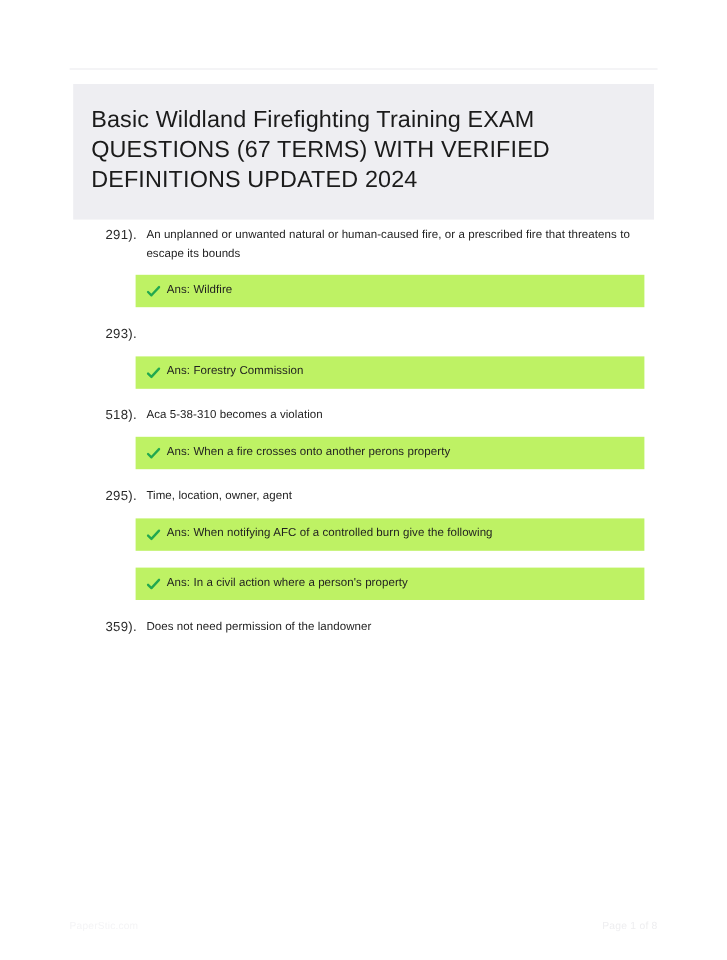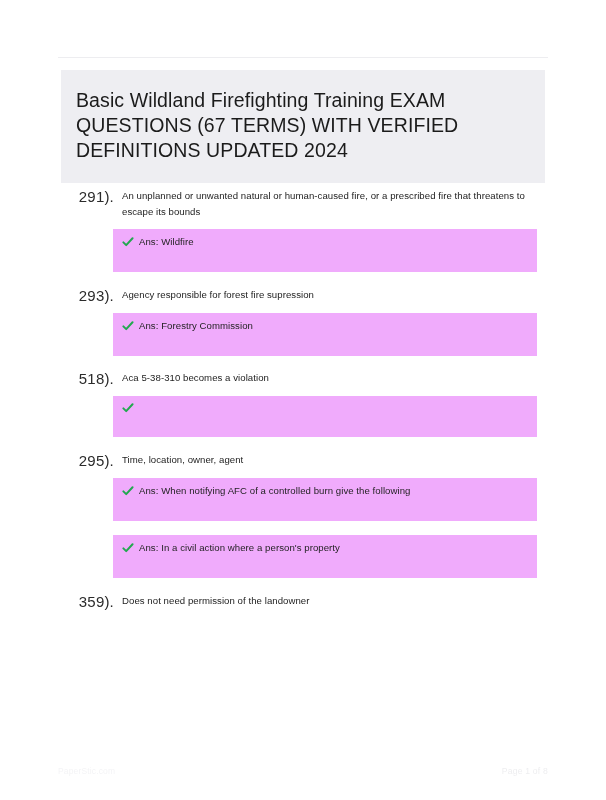--- a/index.html
+++ b/index.html
@@ -68,43 +68,43 @@
   .q-row {
     display: flex;
     align-items: flex-start;
   }
 
   .q-num {
     flex: 0 0 auto;
     width: 48px;
     margin-left: 66px;
     text-align: right;
-    font-size: 15px;
+    font-size: 11px;
     line-height: 15px;
     color: #2b2b2b;
     padding-top: 1px;
     letter-spacing: 0.2px;
   }
 
   .q-text {
     flex: 1 1 auto;
     margin-left: 8px;
     margin-right: 62px;
     font-size: 9.6px;
     line-height: 15.5px;
     color: #232323;
     letter-spacing: 0.06px;
   }
 
   .ans-bar {
     margin: 10px 69px 0 113px;
-    background: #f0abfc;
-    padding: 6px 10px 23px 9px;
+    background: #bef264;
+    padding: 6px 10px 7px 9px;
     display: flex;
-    align-items: center;
+    align-items: flex-end;
     box-sizing: border-box;
     min-height: 23px;
   }
 
   .check-icon {
     flex: 0 0 auto;
     width: 12px;
     height: 12px;
     margin-right: 5px;
     display: block;
@@ -165,38 +165,38 @@
         <div class="ans-bar">
           <svg class="check-icon" viewBox="0 0 14 14">
             <path d="M1.6 7.4 L4.9 10.6 L12.3 2.6" fill="none" stroke="#22a84f" stroke-width="2.3" stroke-linecap="round" stroke-linejoin="round"></path>
           </svg>
           <span class="ans-text">Ans: Wildfire</span>
         </div>
       </div>
       <div class="qa-block">
         <div class="q-row">
           <div class="q-num">293).</div>
-          <div class="q-text">Agency responsible for forest fire supression</div>
         </div>
         <div class="ans-bar">
           <svg class="check-icon" viewBox="0 0 14 14">
             <path d="M1.6 7.4 L4.9 10.6 L12.3 2.6" fill="none" stroke="#22a84f" stroke-width="2.3" stroke-linecap="round" stroke-linejoin="round"></path>
           </svg>
           <span class="ans-text">Ans: Forestry Commission</span>
         </div>
       </div>
       <div class="qa-block">
         <div class="q-row">
           <div class="q-num">518).</div>
           <div class="q-text">Aca 5-38-310 becomes a violation</div>
         </div>
         <div class="ans-bar">
           <svg class="check-icon" viewBox="0 0 14 14">
             <path d="M1.6 7.4 L4.9 10.6 L12.3 2.6" fill="none" stroke="#22a84f" stroke-width="2.3" stroke-linecap="round" stroke-linejoin="round"></path>
           </svg>
+          <span class="ans-text">Ans: When a fire crosses onto another perons property</span>
         </div>
       </div>
       <div class="qa-block">
         <div class="q-row">
           <div class="q-num">295).</div>
           <div class="q-text">Time, location, owner, agent</div>
         </div>
         <div class="ans-bar">
           <svg class="check-icon" viewBox="0 0 14 14">
             <path d="M1.6 7.4 L4.9 10.6 L12.3 2.6" fill="none" stroke="#22a84f" stroke-width="2.3" stroke-linecap="round" stroke-linejoin="round"></path>

